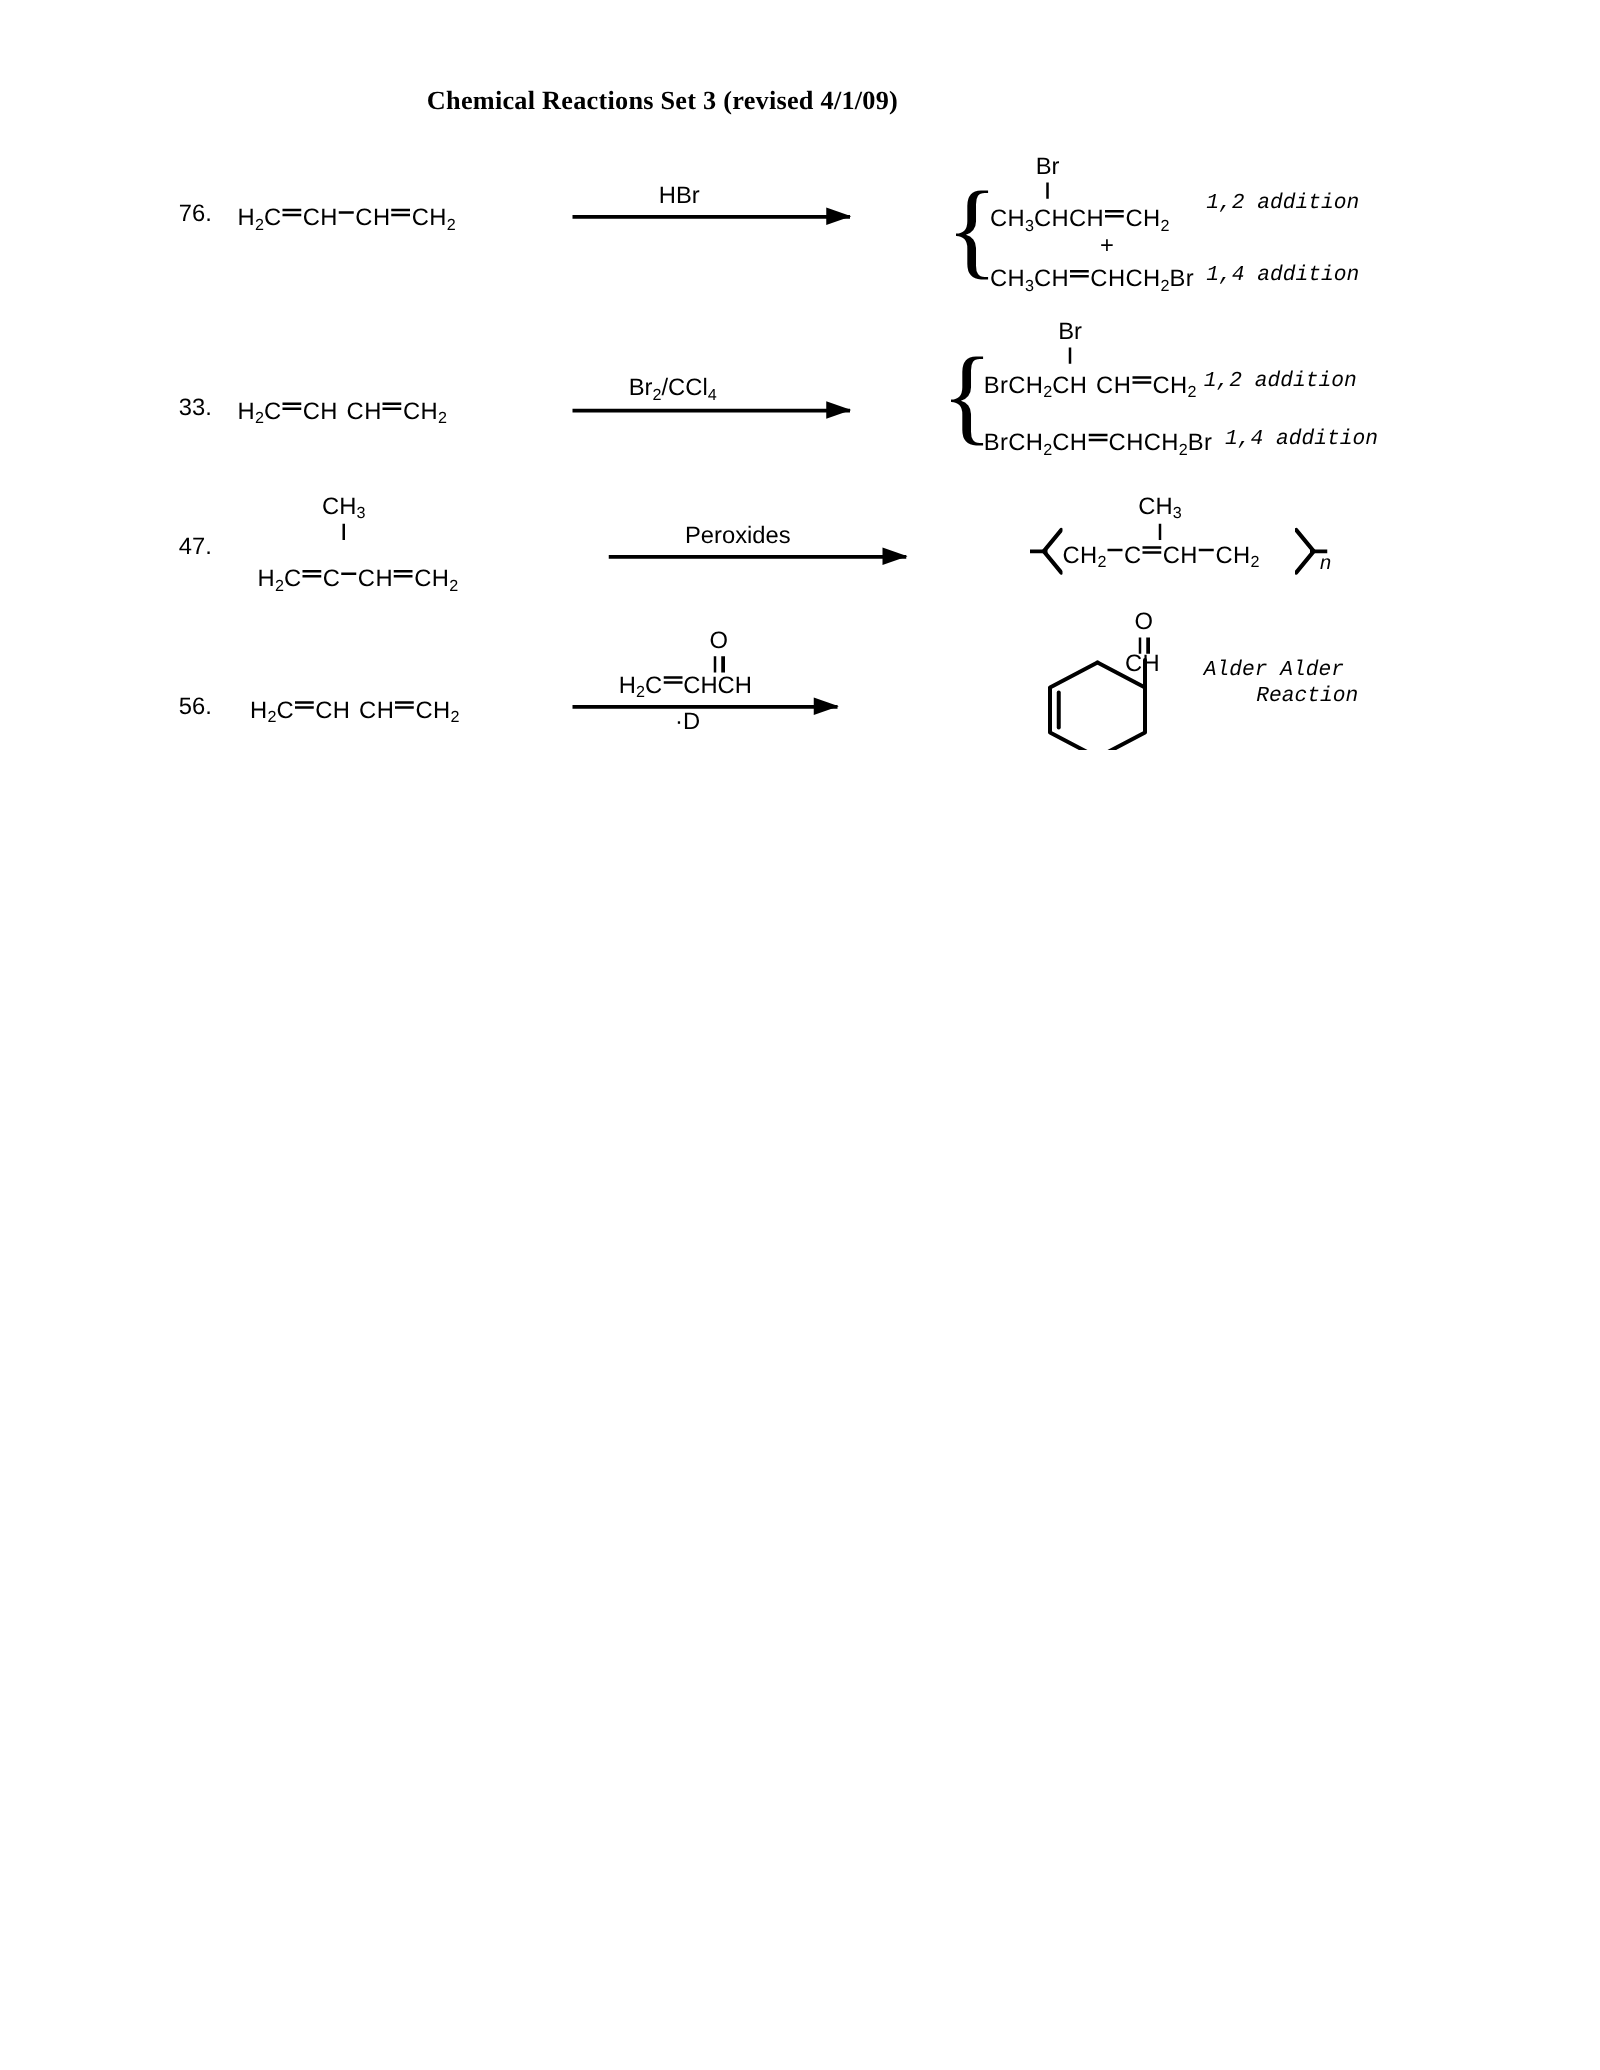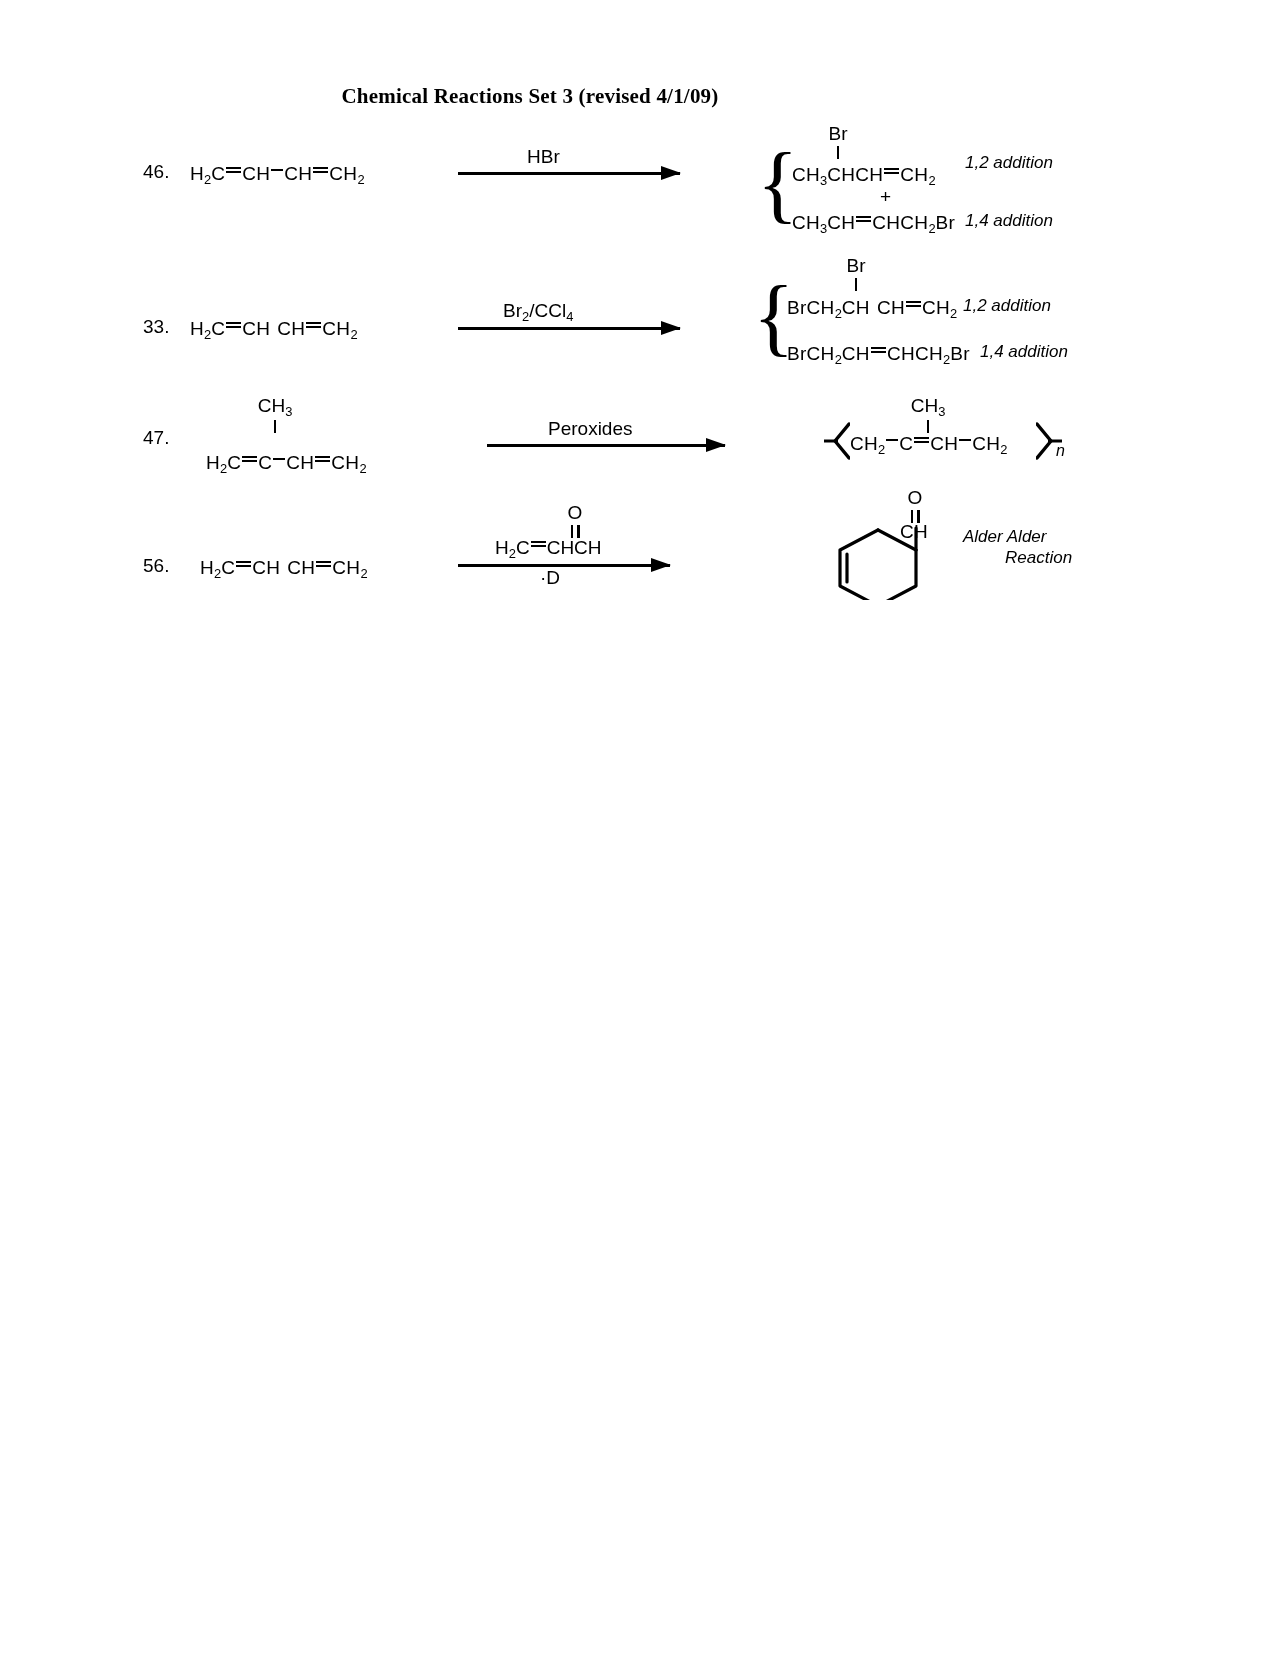--- a/index.html
+++ b/index.html
@@ -19,21 +19,20 @@
   .title {
     position: absolute;
     top: 68px;
     left: 0;
     width: 1060px;
     text-align: center;
     font-family: "Liberation Serif", serif;
     font-weight: bold;
     font-size: 21px;
     letter-spacing: 0.2px;
-    margin-top: 16px;
   }
 
   
   .chem {
     font-family: Liberation Sans, sans-serif;
     font-size: 19px;
     white-space: nowrap;
     letter-spacing: 0.3px;
   }
   .chem sub {
@@ -41,21 +40,21 @@
     vertical-align: -0.28em;
     letter-spacing: 0;
   }
   .num {
     position: absolute;
     font-size: 19px;
     font-family: "Liberation Sans", sans-serif;
   }
   .label-ital {
     position: absolute;
-    font-family: Liberation Sans, sans-serif;
+    font-family: Liberation Mono, monospace;
     font-style: italic;
     font-size: 17px;
     white-space: nowrap;
     text-align: right;
   }
   .reagent {
     position: absolute;
     font-family: "Liberation Sans", sans-serif;
     font-size: 19px;
     white-space: nowrap;
@@ -201,21 +200,21 @@
     font-size: 19px;
   }
 </style>
 </head>
 <body>
 
 <div class="page">
 
   <div class="title">Chemical Reactions Set 3 (revised 4/1/09)</div>
 
-  <div class="num" style="left:143px; top:161px;">46.</div>
+  <div class="num" style="left:143px; top:161px;">76.</div>
 
   <div class="chem" style="position:absolute; left:190px; top:161px;">
     <span>H<sub>2</sub>C</span><span class="dbond"></span><span>CH</span><span class="sbond"></span><span>CH</span><span class="dbond"></span><span>CH<sub>2</sub></span>
   </div>
 
   <div class="reagent" style="left:527px; top:146px;">HBr</div>
   <div class="arrow" style="left:458px; top:166px; width:222px;">
     <div class="shaft"></div>
     <div class="head"></div>
   </div>

